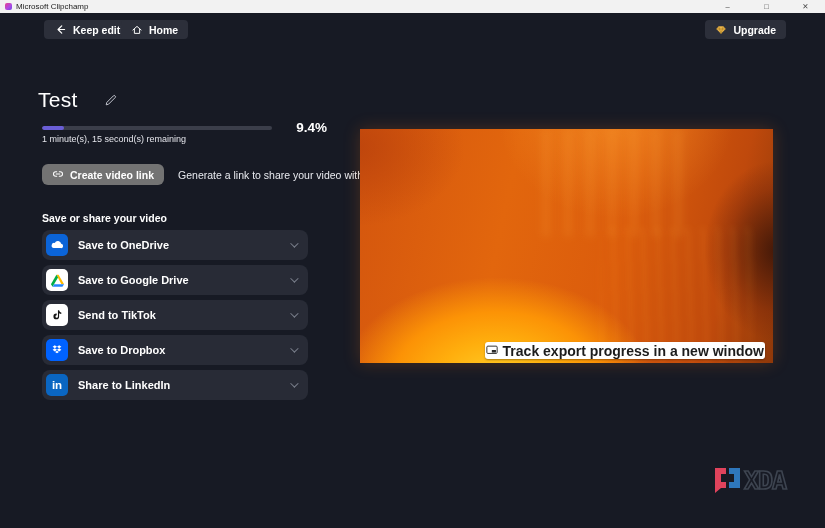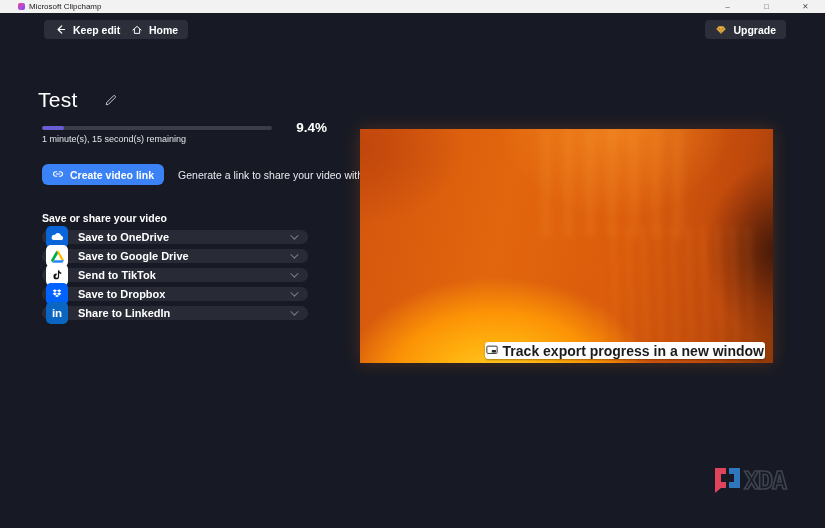--- a/index.html
+++ b/index.html
@@ -6,21 +6,21 @@
   html,body { width:825px; height:528px; overflow:hidden; }
   body {
     background:#171a24;
     font-family:"Liberation Sans", sans-serif;
     color:#fff;
     position:relative;
   }
   
   .titlebar {
     height:13px; background:#f2f2f2; color:#222;
-    display:flex; align-items:center; font-size:8px; padding-left:18px;
+    display:flex; align-items:center; font-size:8px; padding-left:5px;
   }
   .tb-logo {
     width:7px; height:7px; border-radius:2px; margin-right:4px;
     background:linear-gradient(135deg,#e83e8c 0%,#b14be0 55%,#7048e8 100%);
   }
   .win-controls { margin-left:auto; display:flex; height:100%; }
   .win-controls span {
     width:39px; height:100%; display:flex; align-items:center; justify-content:center;
     font-size:7.5px; color:#444; cursor:default;
   }
@@ -38,29 +38,29 @@
   .page-title-row { position:absolute; left:38px; top:88px; display:flex; align-items:center; gap:26px; }
   .page-title { font-size:21px; font-weight:500; letter-spacing:.3px; }
   .edit-icon { margin-top:3px; cursor:pointer; }
   .progress-row { position:absolute; left:42px; top:120px; width:285px; display:flex; align-items:center; }
   .progress-track { width:230px; height:4px; background:#3b3e4a; border-radius:2px; overflow:hidden; }
   .progress-fill { height:100%; background:#6a5ed6; border-radius:2px; width:0; }
   .progress-pct { margin-left:auto; font-size:13.5px; font-weight:700; }
   .remaining { position:absolute; left:42px; top:134px; font-size:9px; color:#e4e5eb; }
   .create-row { position:absolute; left:42px; top:164px; display:flex; align-items:center; gap:14px; }
   .create-btn {
-    background:#3b82f6; border:none; color:#fff; height:21px; border-radius:6px;
+    background:#737373; border:none; color:#fff; height:21px; border-radius:6px;
     display:flex; align-items:center; gap:6px; padding:0 10px;
     font-size:10.5px; font-weight:700; cursor:pointer; font-family:inherit;
   }
   .create-desc { font-size:10.5px; color:#e8eaef; }
   .section-title { position:absolute; left:42px; top:212px; font-size:10.5px; font-weight:700; }
   .dest-list { position:absolute; left:42px; top:230px; width:266px; display:flex; flex-direction:column; gap:5px; }
   .dest-row {
-    height:14px; background:#282b36; border-radius:8px;
+    height:30px; background:#282b36; border-radius:8px;
     display:flex; align-items:center; gap:10px; padding:0 12px 0 4px; cursor:pointer;
   }
   .dest-ic {
     width:22px; height:22px; border-radius:5px; flex:0 0 22px;
     display:flex; align-items:center; justify-content:center;
   }
   .ic-onedrive { background:#0b64d8; }
   .ic-white { background:#fff; }
   .ic-dropbox { background:#0062ff; }
   .ic-linkedin { background:#0a66c2; color:#fff; font-size:11.5px; font-weight:700; font-style:normal; }

